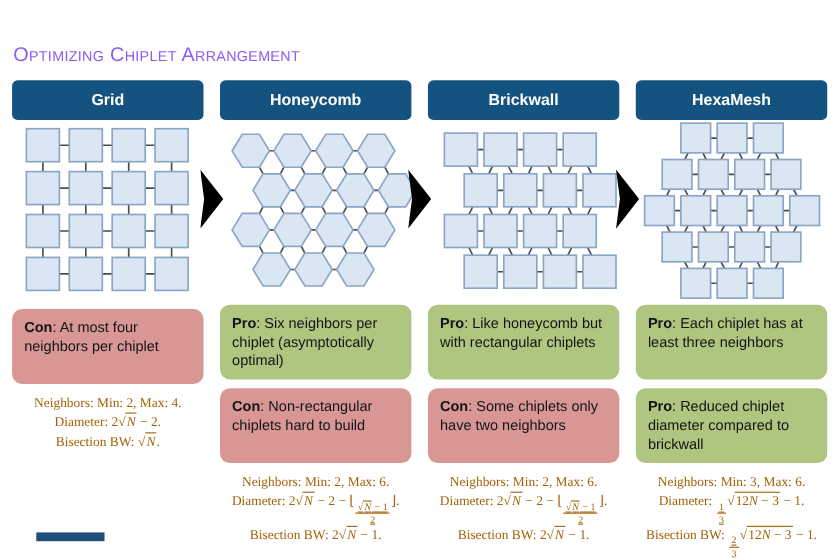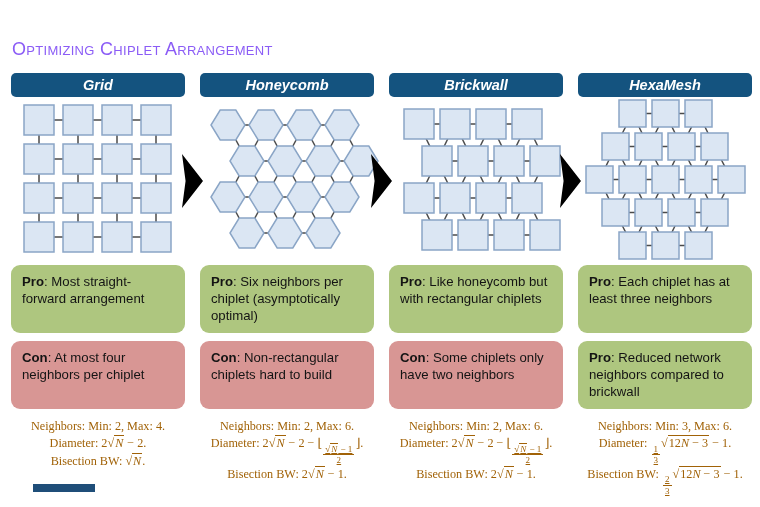--- a/index.html
+++ b/index.html
@@ -11,23 +11,23 @@
     position:absolute;left:12px;top:27px;
     font-size:18px;font-weight:400;font-variant:small-caps;
     letter-spacing:.3px;color:#8b5cf6;
   }
   .layout{
     position:absolute;left:11px;top:73px;
     display:grid;grid-template-columns:174px 15px 174px 15px 174px 15px 174px;
   }
   .col{display:flex;flex-direction:column;}
   .hdr{
-    height:24px;border-radius:5px;background:var(--header_bg,#14537f);
+    height:36px;border-radius:5px;background:var(--header_bg,#14537f);
     color:var(--header_text,#fff);font-weight:700;font-size:14.5px;
-    display:flex;align-items:center;justify-content:center;font-style:italic;
+    display:flex;align-items:center;justify-content:center;
   }
   .diagwrap{height:164px;display:flex;align-items:center;justify-content:center;overflow:visible;}
   .diag{flex:none;overflow:visible;}
   .diag rect,.diag polygon{fill:var(--chiplet_fill,#dbe6f3);stroke:var(--chiplet_stroke,#8aa5c6);stroke-width:1.5;}
   .diag line{stroke:var(--connector,#4a4a4a);stroke-width:1.5;}
   .box{
     height:68px;box-sizing:border-box;border-radius:9px;
     padding:8px 11px;font-size:13.2px;line-height:1.3;color:#141414;
   }
   .pro{background:var(--pro_bg,#afc77f);margin-top:4px;}
@@ -103,21 +103,20 @@
           <rect x="2" y="80" width="30" height="30"></rect>
           <rect x="41" y="80" width="30" height="30"></rect>
           <rect x="80" y="80" width="30" height="30"></rect>
           <rect x="119" y="80" width="30" height="30"></rect>
           <rect x="2" y="119" width="30" height="30"></rect>
           <rect x="41" y="119" width="30" height="30"></rect>
           <rect x="80" y="119" width="30" height="30"></rect>
           <rect x="119" y="119" width="30" height="30"></rect>
         </svg>
     </div>
-    <div class="box pro"><b>Pro</b><span>: Most straight-forward arrangement</span></div>
     <div class="box con"><b>Con</b><span>: At most four neighbors per chiplet</span></div>
     <div class="stats">
       <div class="fline">Neighbors: Min: 2, Max: 4.</div>
       <div class="fline"><span>Diameter: 2</span><span class="sq"><span class="rad"><var>N</var></span></span><span> − 2.</span></div>
       <div class="fline"><span>Bisection BW: </span><span class="sq"><span class="rad"><var>N</var></span></span><span>.</span></div>
     </div>
   </section>
 
   <div class="acol">
       <div class="arrow"></div>
@@ -323,21 +322,21 @@
           <rect x="20" y="101" width="27" height="27"></rect>
           <rect x="53" y="101" width="27" height="27"></rect>
           <rect x="86" y="101" width="27" height="27"></rect>
           <rect x="119" y="101" width="27" height="27"></rect>
           <rect x="37" y="134" width="27" height="27"></rect>
           <rect x="70" y="134" width="27" height="27"></rect>
           <rect x="103" y="134" width="27" height="27"></rect>
         </svg>
     </div>
     <div class="box pro"><b>Pro</b><span>: Each chiplet has at least three neighbors</span></div>
-    <div class="box pro" style="margin-top:8px;"><b>Pro</b><span>: Reduced network neighbors compared to brickwall</span></div>
+    <div class="box pro" style="margin-top:8px;"><b>Pro</b><span>: Reduced chiplet diameter compared to brickwall</span></div>
     <div class="stats">
       <div class="fline">Neighbors: Min: 3, Max: 6.</div>
       <div class="fline"><span>Diameter: </span><span class="frac">
             <span class="num">1</span>
             <span class="den">3</span>
           </span><span class="sq"><span class="rad"><span>12</span><var>N</var><span> − 3</span></span></span><span> − 1.</span></div>
       <div class="fline"><span>Bisection BW: </span><span class="frac">
             <span class="num">2</span>
             <span class="den">3</span>
           </span><span class="sq"><span class="rad"><span>12</span><var>N</var><span> − 3</span></span></span><span> − 1.</span></div>

